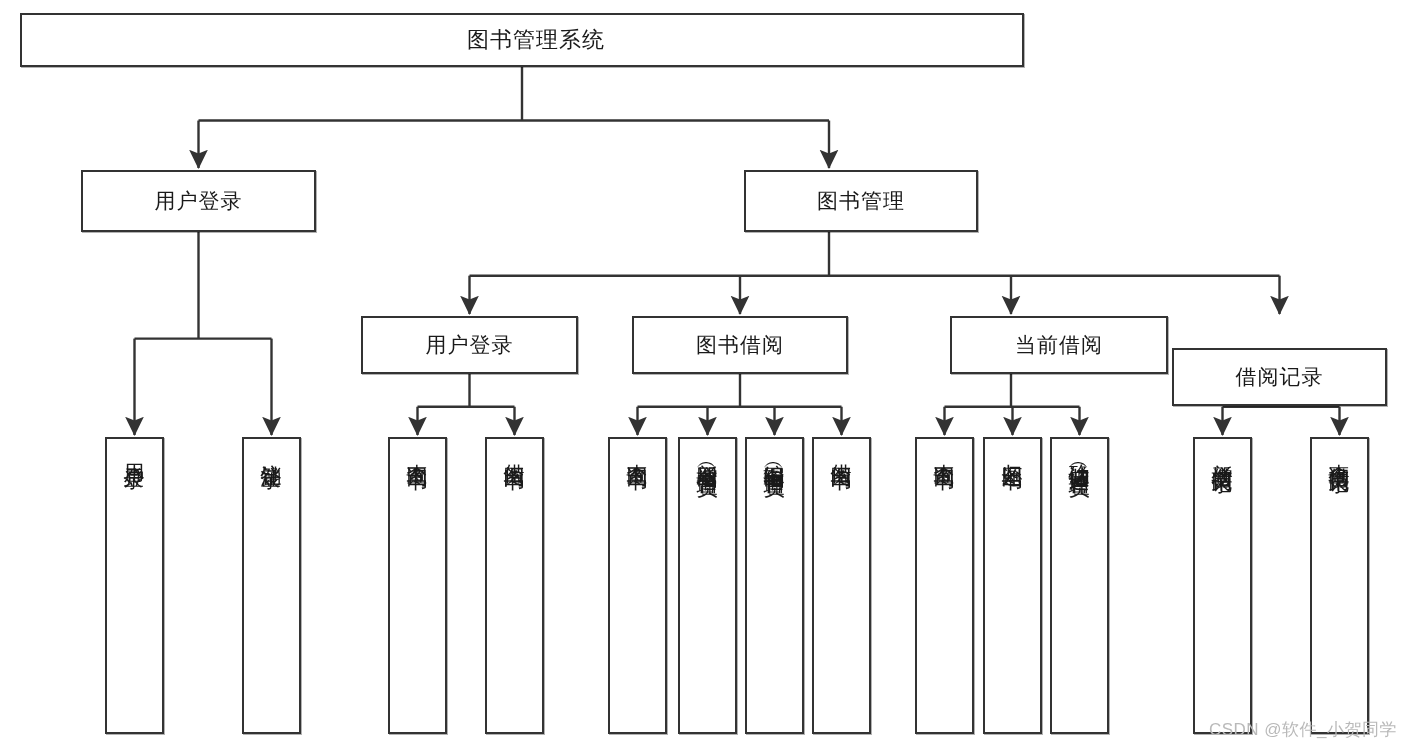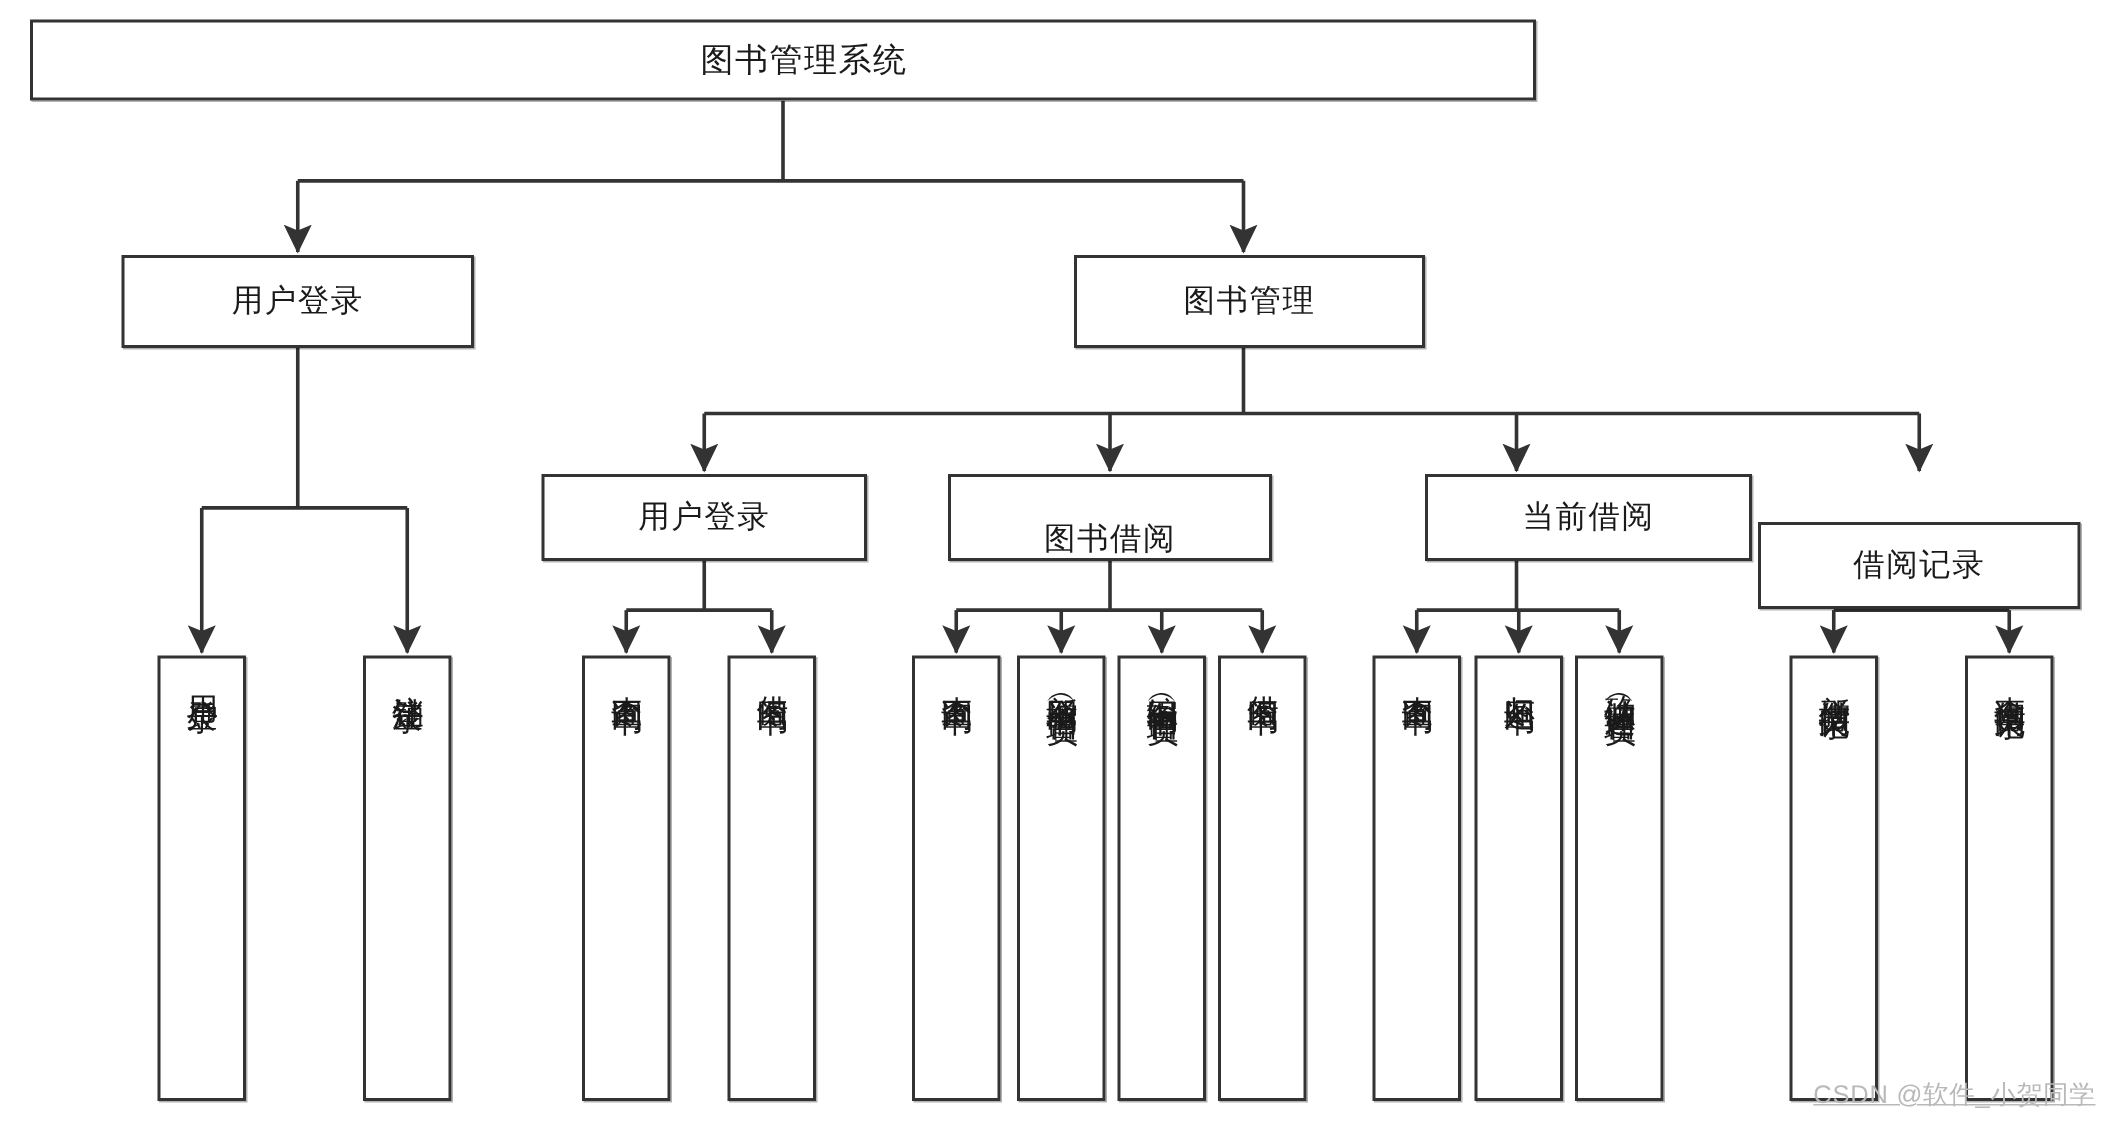--- a/index.html
+++ b/index.html
@@ -57,21 +57,20 @@
   }
   .watermark {
     position: absolute;
     right: 8px;
     bottom: 6px;
     font-size: 17px;
     color: #b9b9b9;
     letter-spacing: 0.5px;
     z-index: 5;
     white-space: nowrap;
-    text-decoration: underline;
   }
 </style>
 </head>
 <body>
 
 <div id="canvas">
 
   <svg class="wires" viewBox="0 0 1405 747" preserveAspectRatio="none">
     <defs>
       <marker id="arrow" markerWidth="9" markerHeight="9" refX="7.6" refY="4.5" orient="auto" markerUnits="strokeWidth">
@@ -115,27 +114,27 @@
       </g>
   </svg>
 
   <div id="node-layer">
       <div class="node root" style="left: 20px; top: 13px; width: 1004px; height: 54px; padding-left: 28px;">
         <span class="node-label">图书管理系统</span>
       </div>
       <div class="node" style="left: 81px; top: 170px; width: 235px; height: 62px;">
         <span class="node-label">用户登录</span>
       </div>
-      <div class="node" style="left: 716px; top: 170px; width: 234px; height: 62px;">
+      <div class="node" style="left: 744px; top: 170px; width: 234px; height: 62px;">
         <span class="node-label">图书管理</span>
       </div>
       <div class="node" style="left: 361px; top: 316px; width: 217px; height: 58px;">
         <span class="node-label">用户登录</span>
       </div>
-      <div class="node" style="left: 632px; top: 316px; width: 216px; height: 58px; align-items: flex-end;">
+      <div class="node" style="left: 632px; top: 316px; width: 216px; height: 58px;">
         <span class="node-label">图书借阅</span>
       </div>
       <div class="node" style="left: 902px; top: 316px; width: 218px; height: 58px; margin-left: 48px;">
         <span class="node-label">当前借阅</span>
       </div>
       <div class="node" style="left: 1172px; top: 316px; width: 215px; height: 58px; margin-top: 32px;">
         <span class="node-label">借阅记录</span>
       </div>
       <div class="node leaf" style="left: 105px; top: 437px; width: 59px; height: 297px;">
         <span class="node-label">用户登录</span>

